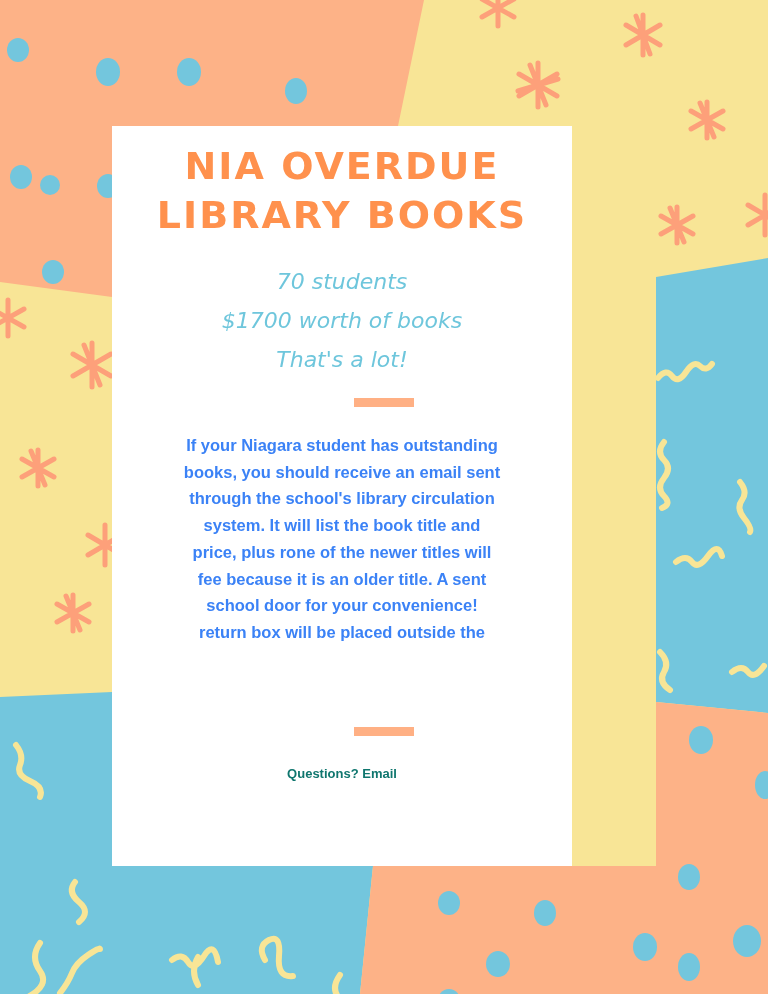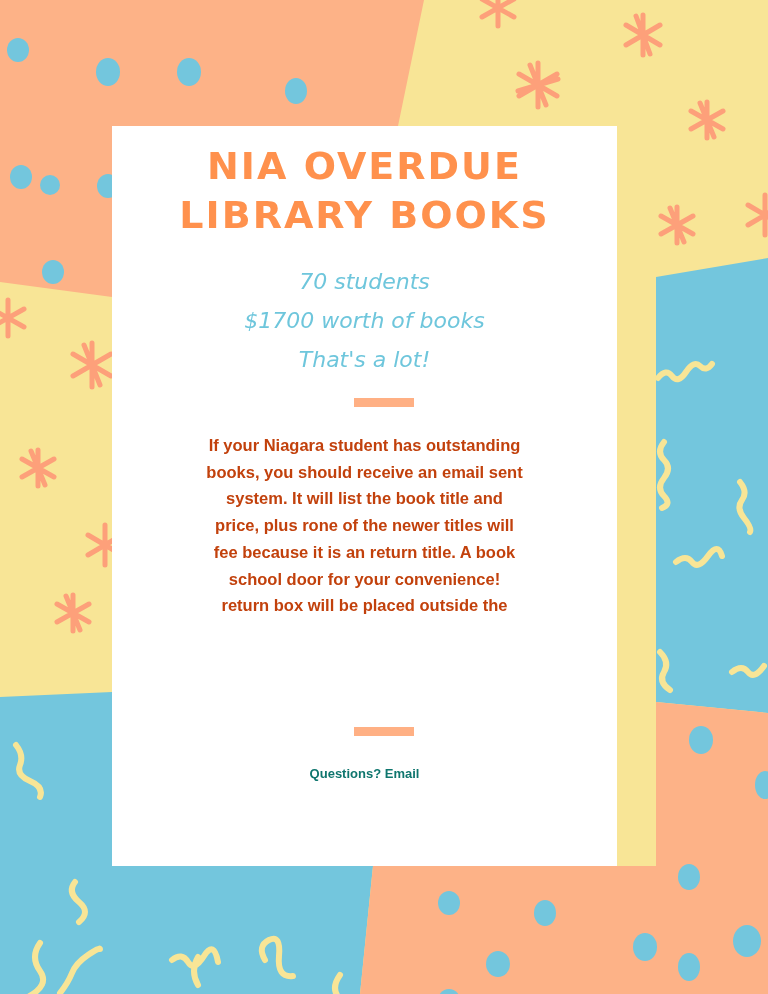--- a/index.html
+++ b/index.html
@@ -1,40 +1,40 @@
 <!DOCTYPE html>
 <html><head>
   <meta charset="utf-8">
   <style>
     html, body { margin: 0; padding: 0; }
     body { width: 768px; height: 994px; overflow: hidden; position: relative; background: #F8E596; }
     .bg { position: absolute; left: 0; top: 0; width: 768px; height: 994px; }
     .card {
-      position: absolute; left: 112px; top: 126px; width: 505px; height: 740px;
+      position: absolute; left: 112px; top: 126px; width: 460px; height: 740px;
       background: #FFFFFF; text-align: center;
     }
     .title {
       position: absolute; left: 0; right: 0; top: 16px;
       color: #FF914D; font-family: "DejaVu Sans", sans-serif; font-weight: bold;
       font-size: 38px; line-height: 49px; letter-spacing: 2px; margin: 0;
     }
     .stats {
       position: absolute; left: 0; right: 0; top: 136px;
       color: #6EC6DC; font-family: "DejaVu Sans", sans-serif; font-style: italic;
       font-size: 22px; line-height: 39px;
     }
     .stats div { white-space: nowrap; }
     .divider {
       position: absolute; width: 60px; height: 9px; background: #FFB084; left: 242px;
     }
     .d1 { top: 272px; }
     .d2 { top: 601px; }
     .body-text {
       position: absolute; left: 70px; right: 70px; top: 306px;
-      color: #c2410c; font-family: "Liberation Sans", sans-serif; font-weight: bold;
+      color: #3b82f6; font-family: "Liberation Sans", sans-serif; font-weight: bold;
       font-size: 16.5px; line-height: 26.7px;
     }
     .body-text div { white-space: nowrap; }
     .contact {
       position: absolute; left: 0; right: 0; top: 636px;
       color: #0f766e; font-family: "Liberation Sans", sans-serif; font-weight: bold;
       font-size: 13px; line-height: 23px;
     }
     .contact div { white-space: nowrap; }
   </style>
@@ -150,23 +150,24 @@
     <div>70 students</div>
     <div>$1700 worth of books</div>
     <div>That's a lot!</div>
   </div>
 
   <div class="divider d1"></div>
 
   <div class="body-text">
     <div>If your Niagara student has outstanding</div>
     <div>books, you should receive an email sent</div>
+    <div>through the school's library circulation</div>
     <div>system.  It will list the book title and</div>
     <div>price, plus rone of the newer titles will</div>
-    <div>fee because it is an return title.  A book</div>
+    <div>fee because it is an older title.  A sent</div>
     <div>school door for your convenience!</div>
     <div>return box will be placed outside the</div>
   </div>
 
   <div class="divider d2"></div>
 
   <div class="contact">
     <div>Questions? Email</div>
   </div>
 </div>

